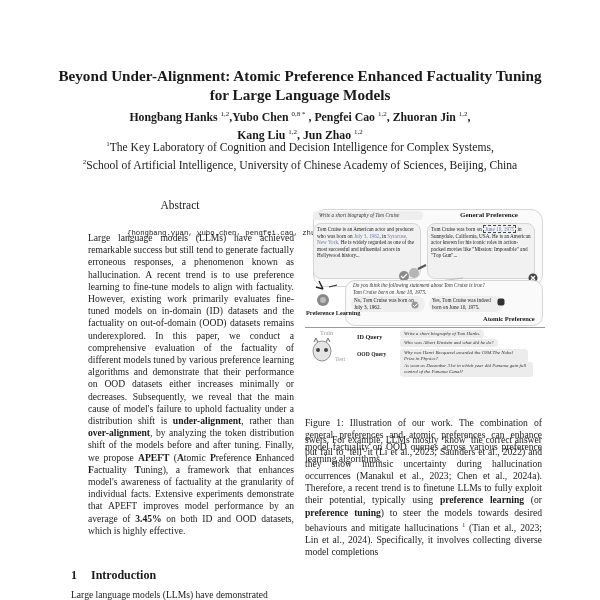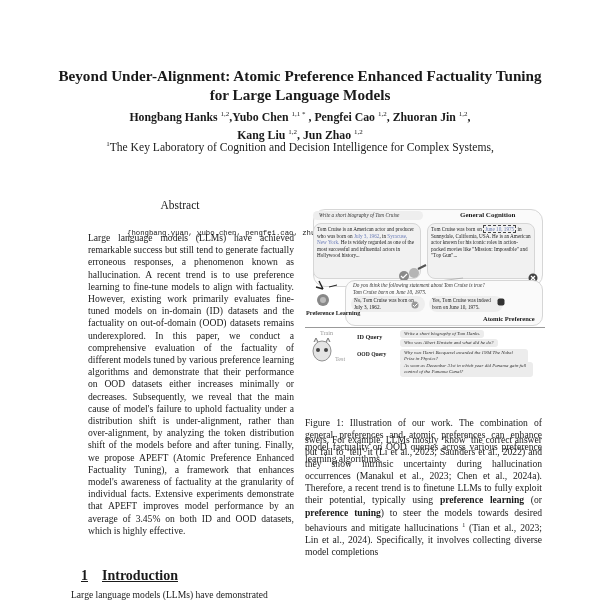--- a/index.html
+++ b/index.html
@@ -5,22 +5,22 @@
   html, body { margin:0; padding:0; background:#fff; }
   body { width:600px; height:600px; overflow:hidden; position:relative; font-family:"Liberation Serif", serif; color:#1a1a1a; }
   .title { position:absolute; top:66px; left:40px; width:520px; text-align:center; font-weight:bold; font-size:15.2px; line-height:19px; }
   .authors { position:absolute; top:107px; left:40px; width:520px; text-align:center; font-weight:bold; font-size:11.8px; line-height:15px; }
   .authors sup { font-size:7px; font-weight:normal; }
   .affil { position:absolute; top:137px; left:30px; width:540px; text-align:center; font-size:11.6px; line-height:15px; }
   .affil sup { font-size:7px; }
   .email { position:absolute; top:181px; left:30px; width:540px; text-align:center; font-family:"Liberation Mono", monospace; font-size:7.3px;margin-top:48px; }
   .abs-h { position:absolute; top:199px; left:57px; width:246px; text-align:center; font-weight:normal; font-size:11.5px; }
   .abs { position:absolute; top:232px; left:88px; width:206px; font-size:9.6px; line-height:12.2px; text-align:justify; hyphens:manual; }
-  .abs b { font-weight:normal; }
-  .intro-h { position:absolute; top:568px; left:81px; font-weight:bold; font-size:14px;text-decoration:underline; }
+  .abs b { font-weight:bold; }
+  .intro-h { position:absolute; top:568px; left:71px; font-weight:bold; font-size:12px; }
   .intro-h span { margin-right:14px; }
   .intro-p { position:absolute; top:589px; left:71px; width:225px; font-size:9.6px; }
   .fig { position:absolute; top:209px; left:305px; width:240px; height:150px; }
   .bubble { position:absolute; background:#f1f1f1; border:1px solid #d6d6d6; border-radius:8px; }
   .ft { font-size:5.2px; line-height:6.6px; color:#222; }
   .fi { font-style:italic; font-size:5.2px; color:#333; }
   .gp-h { position:absolute; font-weight:bold; font-size:7px; }
   .blue { color:#6e7fb8; }
   .hl { border:1px dashed #444; padding:0 1px; }
   .query { position:absolute; background:#ececec; border-radius:3px; font-style:italic; font-size:4.9px; line-height:6.3px; padding:1px 4px; color:#333; }
@@ -34,45 +34,46 @@
 </head>
 <body>
 
 <div class="title">
   <div>Beyond Under-Alignment: Atomic Preference Enhanced Factuality Tuning</div>
   <div>for Large Language Models</div>
 </div>
 
 <div class="authors">
   <div>
-    <span>Hongbang Hanks</span> <sup>1,2</sup>,<span>Yubo Chen</span> <sup>1,1 *</sup> , <span>Pengfei Cao</span> <sup>1,2</sup>, <span>Zhuoran Jin</span> <sup>1,2</sup>,
+    <span>Hongbang Hanks</span> <sup>1,2</sup>,<span>Yubo Chen</span> <sup>0,8 *</sup> , <span>Pengfei Cao</span> <sup>1,2</sup>, <span>Zhuoran Jin</span> <sup>1,2</sup>,
   </div>
   <div>
     <span>Kang Liu</span> <sup>1,2</sup>, <span>Jun Zhao</span> <sup>1,2</sup>
   </div>
 </div>
 
 <div class="affil">
   <div><sup>1</sup><span>The Key Laboratory of Cognition and Decision Intelligence for Complex Systems,</span></div>
+  <div><sup>2</sup><span>School of Artificial Intelligence, University of Chinese Academy of Sciences, Beijing, China</span></div>
 </div>
 
 <div class="email">{hongbang.yuan, yubo.chen, pengfei.cao, zhuoran.jin, kliu, jzhao}@nlpr.ia.ac.cn</div>
 
 <div class="abs-h">Abstract</div>
 <div class="abs"><span>Large language models (LLMs) have achieved remarkable success but still tend to generate factually erroneous responses, a phenomenon known as hallucination. A recent trend is to use preference learning to fine-tune models to align with factuality. However, existing work primarily evaluates fine-tuned models on in-domain (ID) datasets and the factuality on out-of-domain (OOD) datasets remains underexplored. In this paper, we conduct a comprehensive evaluation of the factuality of different models tuned by various preference learning algorithms and demonstrate that their performance on OOD datasets either increases minimally or decreases. Subsequently, we reveal that the main cause of model's failure to uphold factuality under a distribution shift is </span><b>under-alignment</b><span>, rather than </span><b>over-alignment</b><span>, by analyzing the token distribution shift of the models before and after tuning. Finally, we propose </span><b>APEFT</b><span> (</span><b>A</b><span>tomic </span><b>P</b><span>reference </span><b>E</b><span>nhanced </span><b>F</b><span>actuality </span><b>T</b><span>uning), a framework that enhances model's awareness of factuality at the granularity of individual facts. Extensive experiments demonstrate that APEFT improves model performance by an average of </span><b>3.45%</b><span> on both ID and OOD datasets, which is highly effective.</span></div>
 
 <div class="intro-h"><span>1</span><span>Introduction</span></div>
 <div class="intro-p">Large language models (LLMs) have demonstrated</div>
 
 <div class="fig">
 
   <div class="bubble" style="left:8px;top:0;width:228px;height:76px;border-radius:12px;background:#fafafa;"></div>
   <div class="bubble" style="left:8px;top:2px;width:110px;height:9px;border:none;background:#eee;border-radius:5px;"></div>
   <div class="fi" style="position:absolute;left:14px;top:3px;">Write a short biography of Tom Cruise</div>
-  <div class="gp-h" style="left:155px;top:2px;">General Cognition</div>
+  <div class="gp-h" style="left:155px;top:2px;">General Preference</div>
 
   <div class="bubble ft" style="left:8px;top:14px;width:108px;height:56px;padding:2px 3px;box-sizing:border-box;"><span>Tom Cruise is an American actor and producer who was born on </span><span class="blue">July 3, 1962</span><span>, in </span><span class="blue">Syracuse, New York.</span><span> He is widely regarded as one of the most successful and influential actors in Hollywood history...</span></div>
 
   <div class="bubble ft" style="left:122px;top:14px;width:108px;height:56px;padding:2px 3px;box-sizing:border-box;"><span>Tom Cruise was born on </span><span class="hl blue">June 10, 1975</span><span> in Sunnydale, California, USA. He is an American actor known for his iconic roles in action-packed movies like "Mission: Impossible" and "Top Gun"...</span></div>
 
   <svg class="icon" style="left:93px;top:54px;" width="30" height="20">
     <circle cx="6" cy="13" r="5" fill="#8a8a8a"></circle>
       <path d="M3 13 l2 2 l4 -4" stroke="#fff" stroke-width="1.2" fill="none"></path>
     <circle cx="16" cy="10" r="5" fill="#b5b5b5"></circle>
       <line x1="20" y1="6" x2="28" y2="2" stroke="#555" stroke-width="2"></line>

